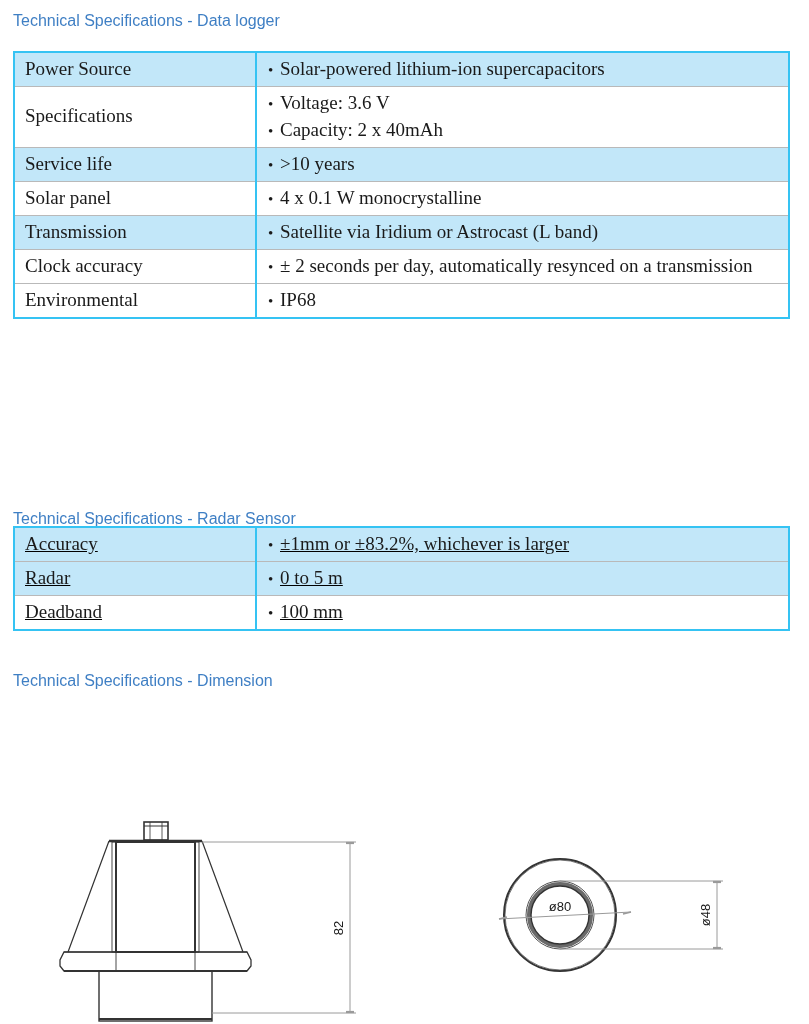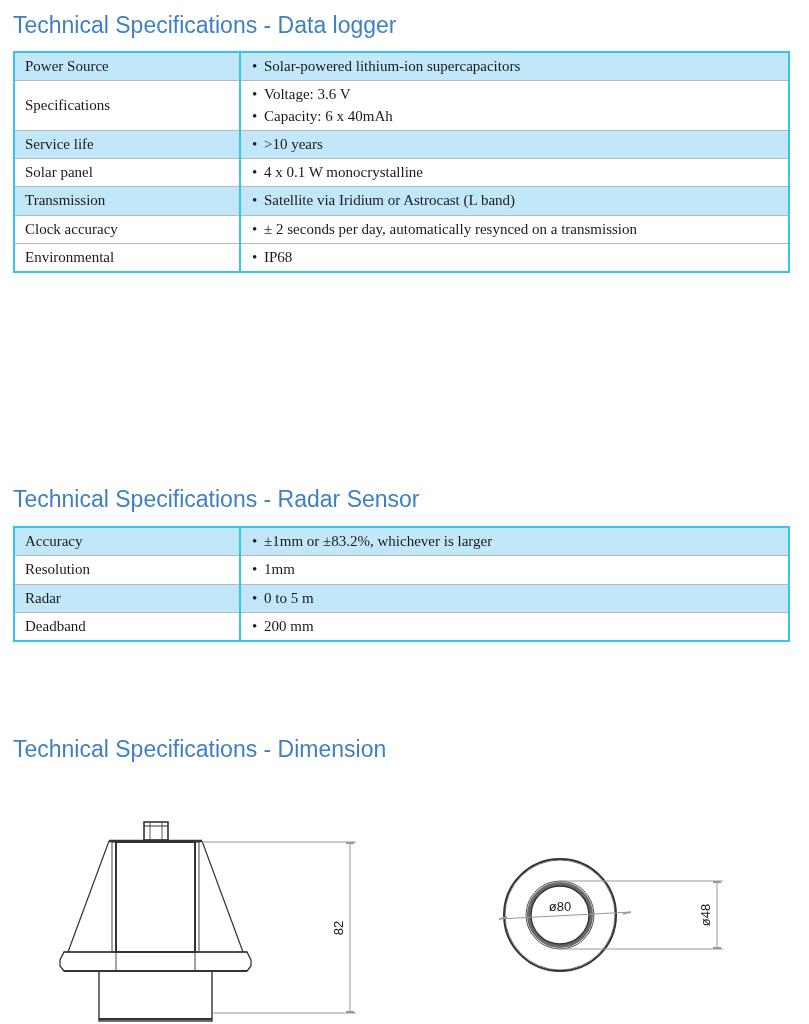--- a/index.html
+++ b/index.html
@@ -18,44 +18,44 @@
     position: absolute;
     left: 0; top: 0;
     width: 809px;
     height: 1024px;
   }
   .section-heading {
     position: absolute;
     left: 13px;
     color: #3f7fc4;
     font-family: "Liberation Sans", sans-serif;
-    font-size: 23px;
+    font-size: 16px;
     font-weight: 400;
     letter-spacing: 0px;
     white-space: nowrap;
   }
   .spec-table {
     position: absolute;
     left: 13px;
     width: 777px;
     border: 2px solid #35c3f3;
     border-collapse: collapse;
     box-sizing: border-box;
     background: #ffffff;
   }
   .spec-table table {
     border-collapse: collapse;
     width: 100%;
     table-layout: fixed;
   }
   .spec-table td {
     font-family: "Liberation Serif", serif;
-    font-size: 15px;
+    font-size: 19px;
     color: #1a1a1a;
-    padding: 3px 0 3px 10px;
+    padding: 3px 16px 3px 10px;
     vertical-align: middle;
     border-bottom: 1px solid #b9b9b9;
     line-height: 1.42;
   }
   .spec-table tr:last-child td {
     border-bottom: none;
     margin-left: 8px;
   }
   .spec-table td.label {
     width: 214px;
@@ -95,21 +95,21 @@
           <tr class="shaded">
             <td class="label">Power Source</td>
             <td>
               <span class="bullet-line">Solar-powered lithium-ion supercapacitors</span>
             </td>
           </tr>
           <tr>
             <td class="label">Specifications</td>
             <td>
               <span class="bullet-line">Voltage: 3.6 V</span>
-              <span class="bullet-line">Capacity: 6 x 40mAh</span>
+              <span class="bullet-line">Capacity: 2 x 40mAh</span>
             </td>
           </tr>
           <tr class="shaded">
             <td class="label">Service life</td>
             <td>
               <span class="bullet-line">&gt;10 years</span>
             </td>
           </tr>
           <tr>
             <td class="label">Solar panel</td>
@@ -132,54 +132,48 @@
           <tr>
             <td class="label">Environmental</td>
             <td>
               <span class="bullet-line">IP68</span>
             </td>
           </tr>
         </tbody>
     </table>
   </div>
 
-  <div class="section-heading" style="top:486px;text-align:center;">Technical Specifications - Radar Sensor</div>
-
-  <div class="spec-table" id="table-radar-sensor" style="top:526px;">
+  <div class="section-heading" style="top:510px;text-align:center;">Technical Specifications - Radar Sensor</div>
+
+  <div class="spec-table" id="table-radar-sensor" style="top:526px;text-decoration:underline;">
     <table>
       <tbody id="tbody-radar-sensor">
           <tr class="shaded">
             <td class="label">Accuracy</td>
             <td>
               <span class="bullet-line">±1mm or ±83.2%, whichever is larger</span>
             </td>
           </tr>
-          <tr>
-            <td class="label">Resolution</td>
-            <td>
-              <span class="bullet-line">1mm</span>
-            </td>
-          </tr>
           <tr class="shaded">
             <td class="label">Radar</td>
             <td>
               <span class="bullet-line">0 to 5 m</span>
             </td>
           </tr>
           <tr>
             <td class="label">Deadband</td>
             <td>
-              <span class="bullet-line">200 mm</span>
+              <span class="bullet-line">100 mm</span>
             </td>
           </tr>
         </tbody>
     </table>
   </div>
 
-  <div class="section-heading" style="top:736px;">Technical Specifications - Dimension</div>
+  <div class="section-heading" style="top:672px;">Technical Specifications - Dimension</div>
 
   <div class="drawing" style="left:50px; top:800px;">
     <svg width="340" height="224" viewBox="0 0 340 224">
       <g fill="none" stroke="#333333" stroke-width="1.4" stroke-linejoin="miter">
 
         <rect x="94" y="22" width="24" height="18" stroke-width="1.6"></rect>
         <line x1="94" y1="26" x2="118" y2="26" stroke-width="1"></line>
         <line x1="100" y1="22" x2="100" y2="40" stroke-width="0.8"></line>
         <line x1="112" y1="22" x2="112" y2="40" stroke-width="0.8"></line>
 

